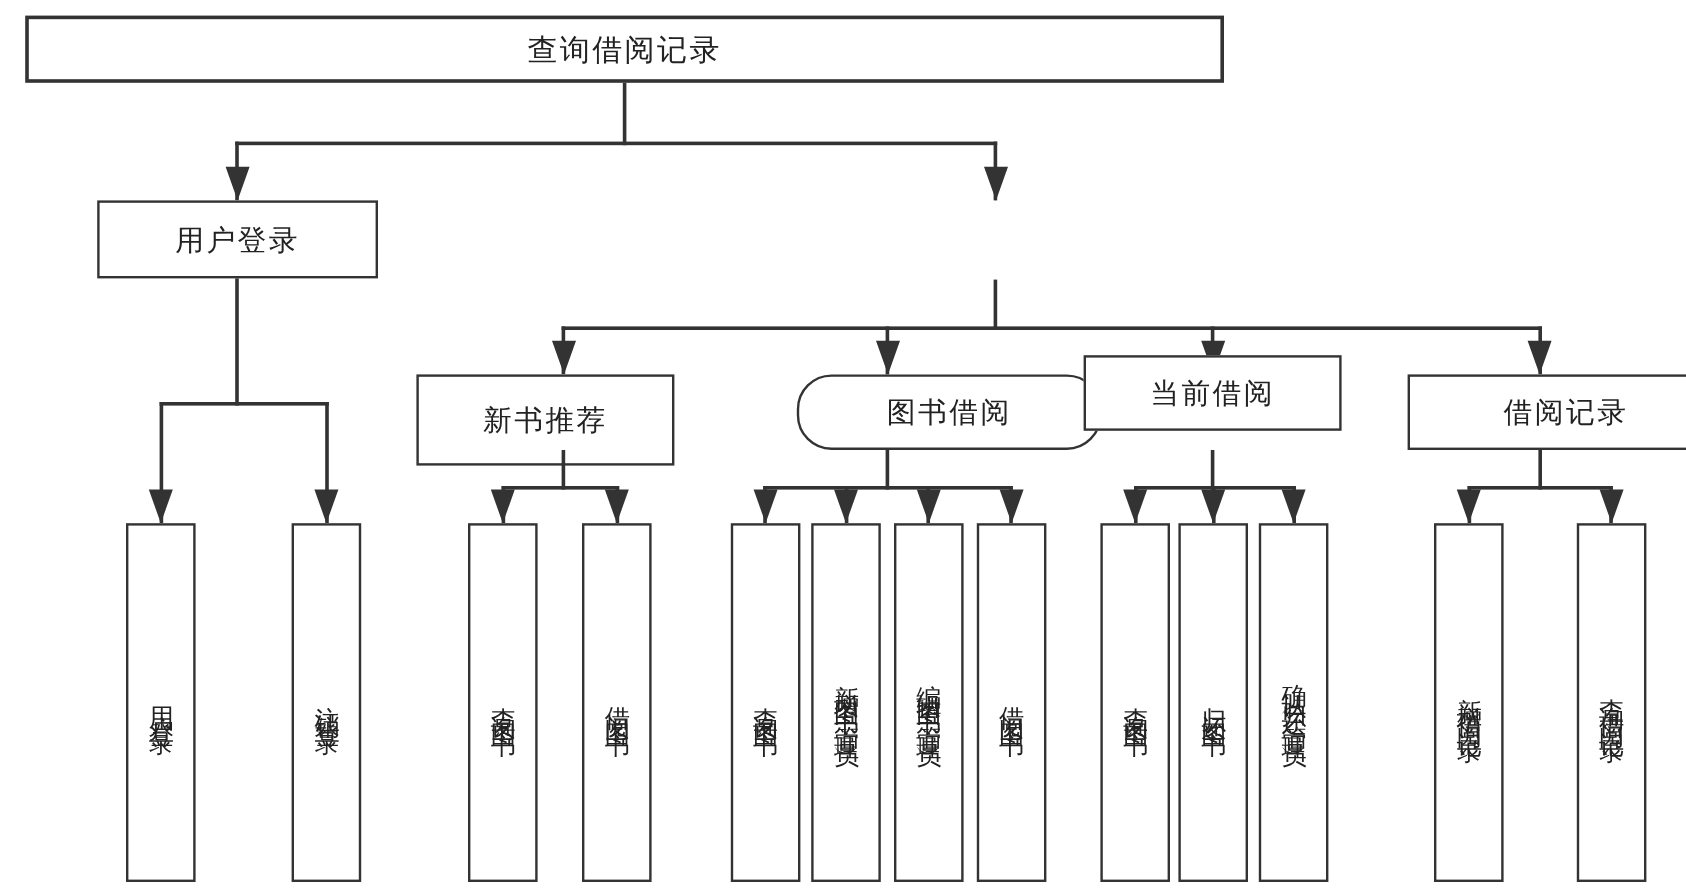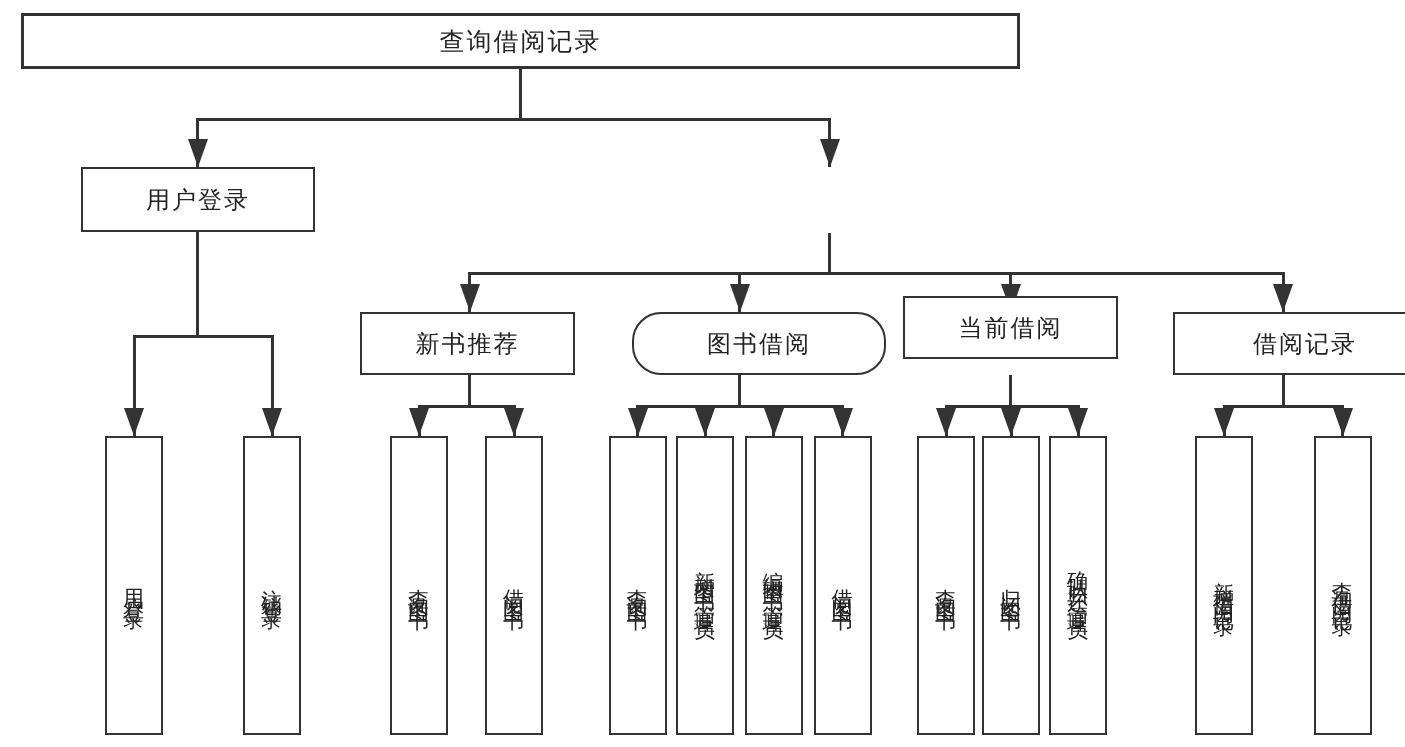--- a/index.html
+++ b/index.html
@@ -77,22 +77,22 @@
   <div class="hline" style="left:468px;top:272px;width:817px;"></div>
   <div class="vline" style="left:468px;top:272px;height:40px;"></div>
   <div class="arrow" style="left:459.5px;top:284px;"></div>
   <div class="vline" style="left:738px;top:272px;height:40px;"></div>
   <div class="arrow" style="left:729.5px;top:284px;"></div>
   <div class="vline" style="left:1009px;top:272px;height:40px;"></div>
   <div class="arrow" style="left:1000.5px;top:284px;"></div>
   <div class="vline" style="left:1281.5px;top:272px;height:40px;"></div>
   <div class="arrow" style="left:1273px;top:284px;"></div>
 
-  <div class="box hbox" style="left:360px;top:312px;width:215px;height:63px;">新书推荐</div>
-  <div class="box hbox" style="left:632px;top:312px;width:254px;height:63px;border-radius:29px;">图书借阅</div>
+  <div class="box hbox" style="left:347px;top:312px;width:215px;height:76px;">新书推荐</div>
+  <div class="box hbox" style="left:664px;top:312px;width:254px;height:63px;border-radius:29px;">图书借阅</div>
   <div class="box hbox" style="left:903px;top:296px;width:215px;height:63px;">当前借阅</div>
   <div class="box hbox" style="left:1173px;top:312px;width:264px;height:63px;">借阅记录</div>
 
   <div class="vline" style="left:468px;top:375px;height:33px;"></div>
   <div class="vline" style="left:738px;top:375px;height:33px;"></div>
   <div class="vline" style="left:1009px;top:375px;height:33px;"></div>
   <div class="vline" style="left:1281.5px;top:375px;height:33px;"></div>
 
   <div class="hline" style="left:417.5px;top:405px;width:98px;"></div>
   <div class="hline" style="left:636px;top:405px;width:208px;"></div>

